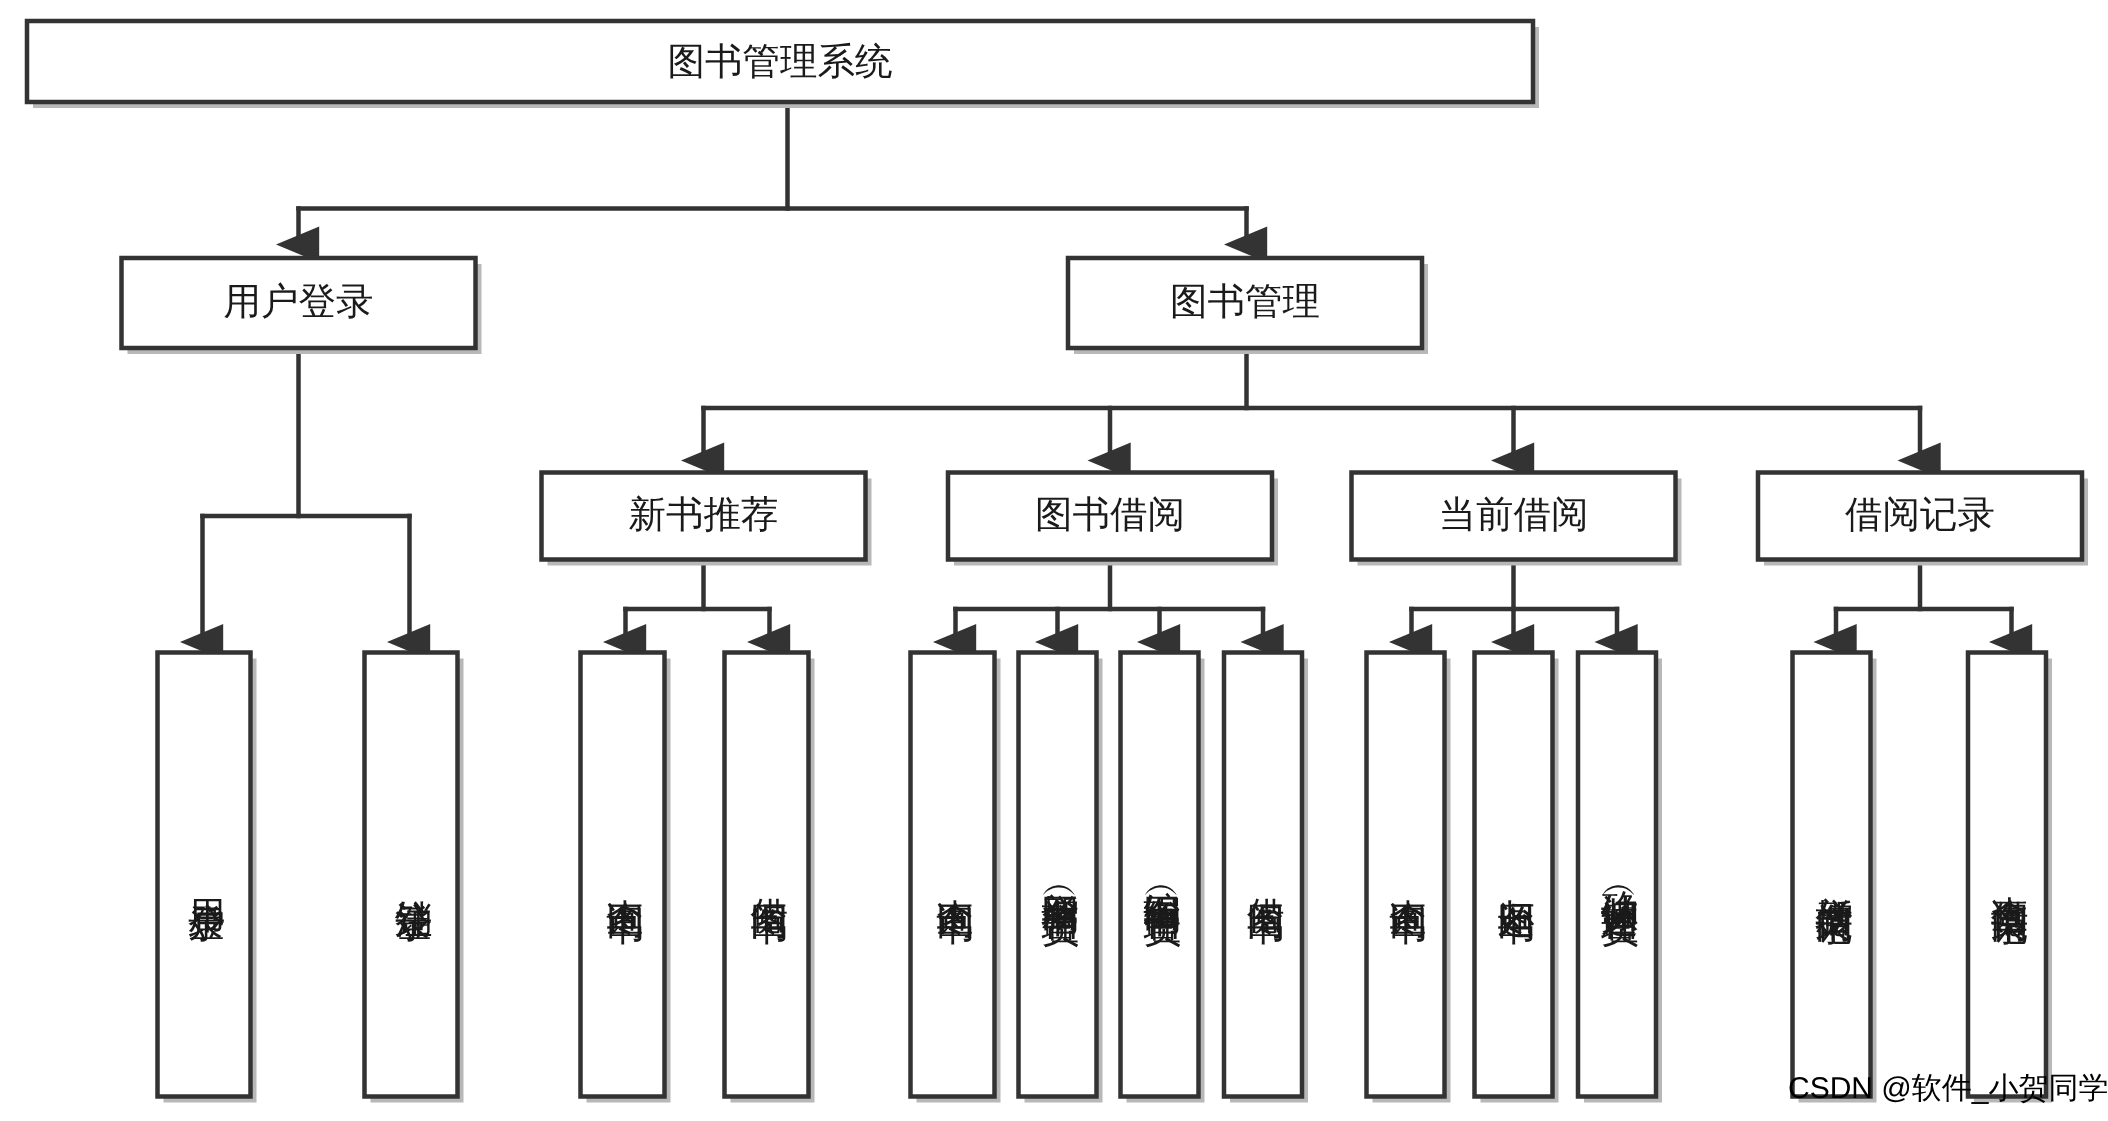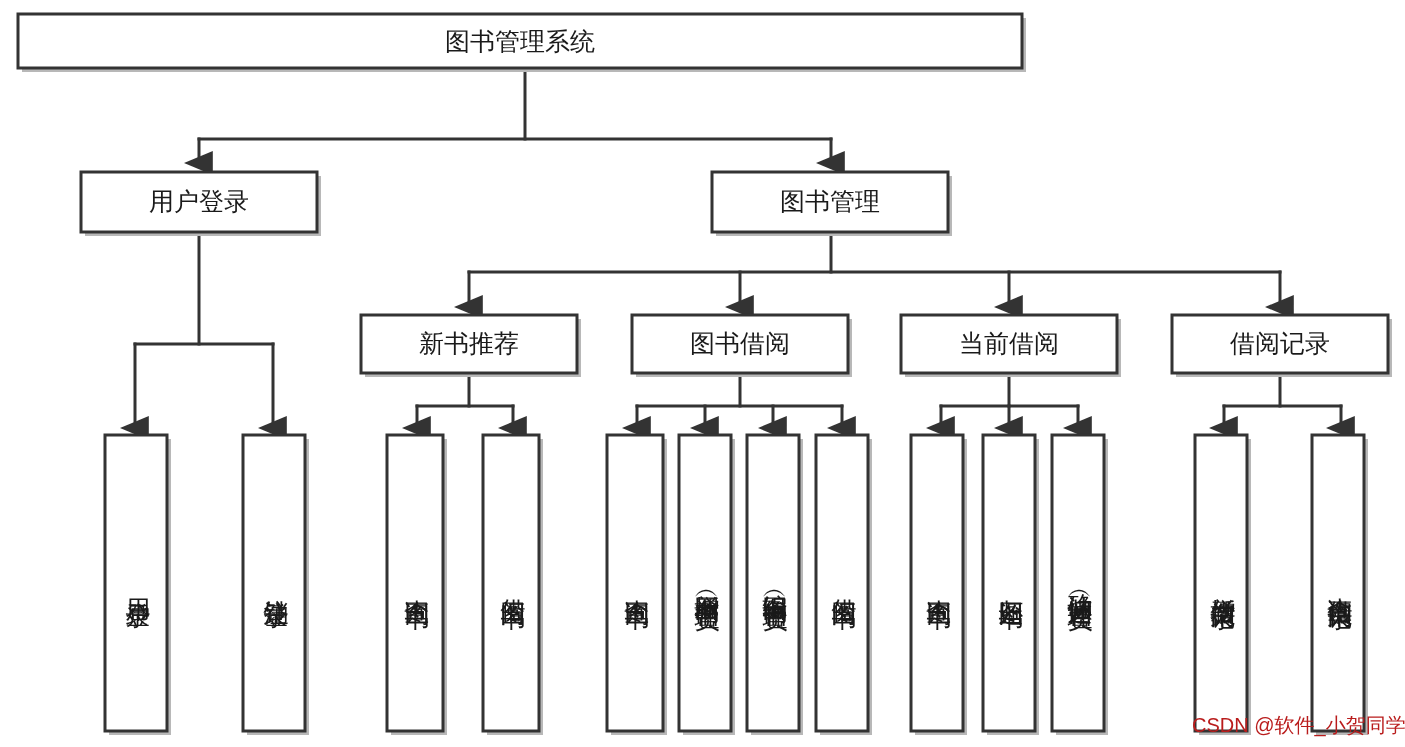--- a/index.html
+++ b/index.html
@@ -17,21 +17,21 @@
     fill:#1a1a1a;
     text-anchor:middle;
     dominant-baseline:middle;
   }
   .label-h{font-size:25px;}
   .label-v{font-size:25px;writing-mode:vertical-rl;letter-spacing:2px;}
   .watermark{
     position:absolute;
     font-family:"Liberation Sans","DejaVu Sans",sans-serif;
     font-size:20px;
-    color:#b91c1c;
+    color:#000000;
     white-space:nowrap;
     left:1192px;top:712px;
     pointer-events:none;
   }
 </style>
 </head>
 <body>
 
 <div id="diagram-root">
 

